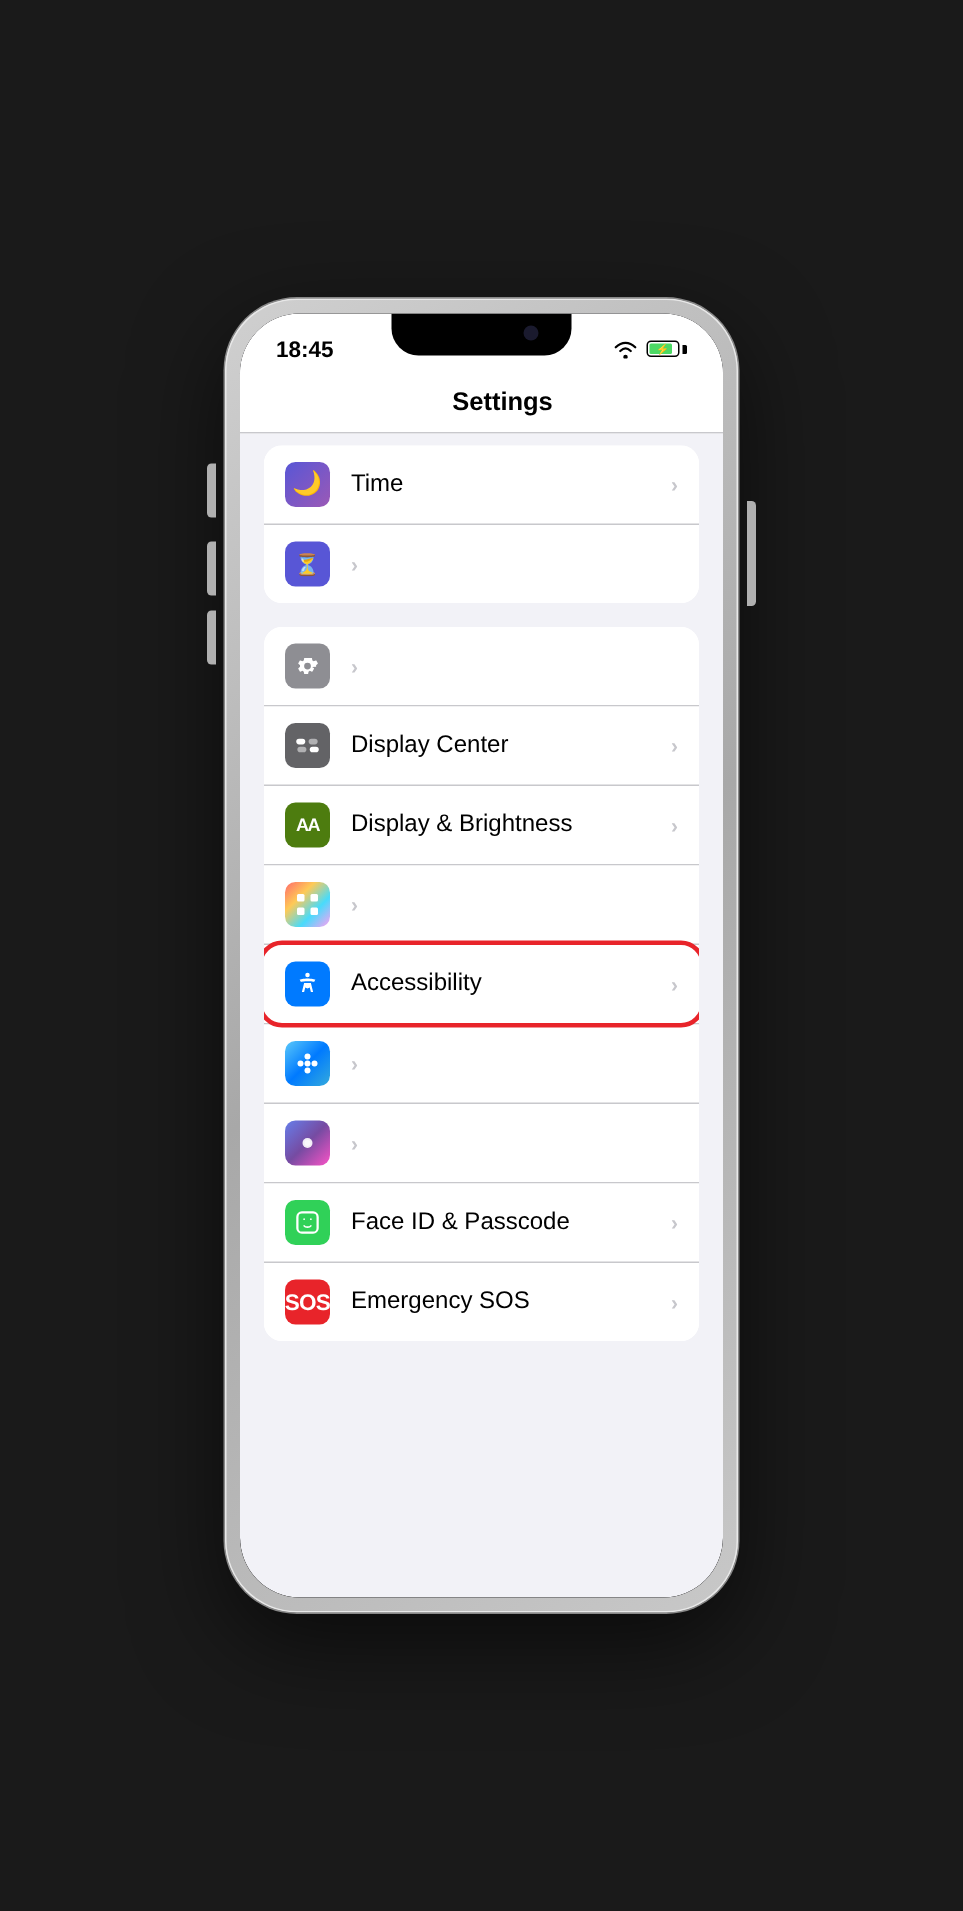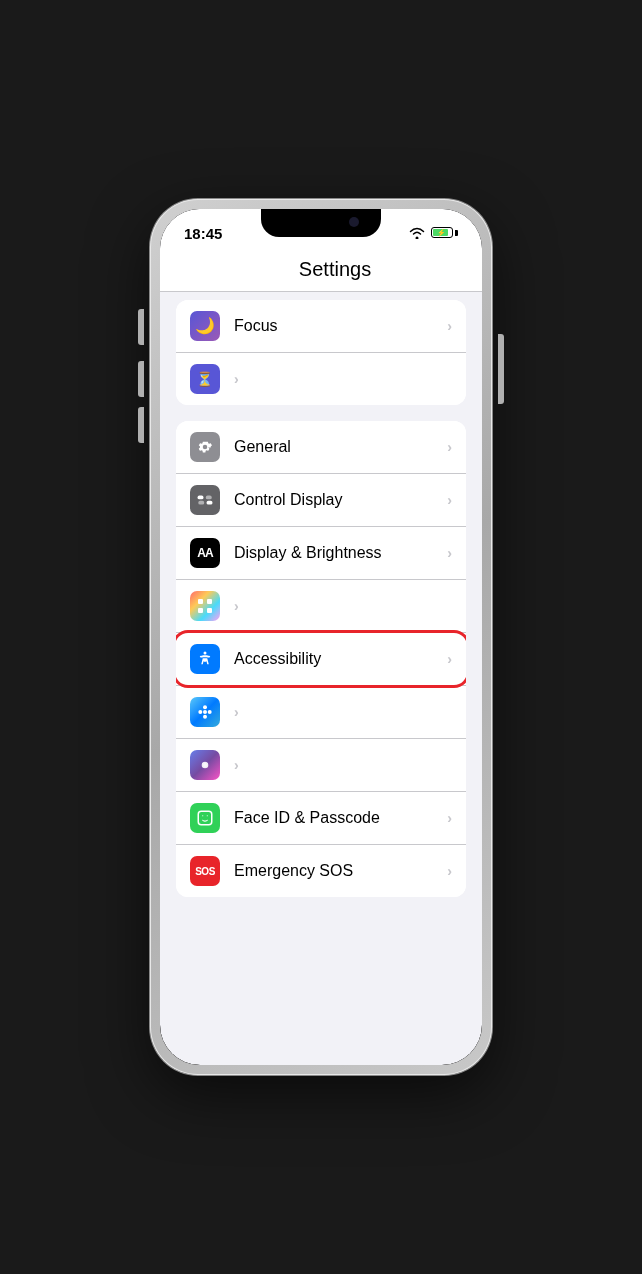--- a/index.html
+++ b/index.html
@@ -155,22 +155,22 @@
     
     .nav-bar {
       background: #fff;
       padding: 8px 16px 10px;
       text-align: center;
       border-bottom: 0.5px solid #c8c8cc;
       flex-shrink: 0;
     }
 
     .nav-title {
-      font-size: 20px;
-      font-weight: 400;
+      font-size: 17px;
+      font-weight: 700;
       color: #000;
       margin-left: 28px;
     }
 
     
     .scroll-content {
       flex: 1;
       overflow-y: auto;
       padding: 0;
     }
@@ -246,21 +246,21 @@
 
     
     .icon-inner {
       color: #fff;
       font-size: 16px;
       line-height: 1;
     }
 
     .sos-text {
       color: #fff;
-      font-size: 10px;
+      font-size: 15px;
       font-weight: 800;
       letter-spacing: -0.5px;
     }
   </style>
 </head>
 <body>
 
 <div class="phone-outer">
   <div class="phone-inner">
     <div class="screen">
@@ -294,21 +294,21 @@
 
       <div class="scroll-content">
 
         <div class="section">
           <div class="section-group">
 
             <div class="settings-row">
               <div class="row-icon" style="background: linear-gradient(135deg, #5856d6, #9b59b6);">
                 <span class="icon-inner">🌙</span>
               </div>
-              <span class="row-label">Focus</span>
+              <span class="row-label">Time</span>
               <span class="row-chevron">›</span>
             </div>
 
             <div class="settings-row">
               <div class="row-icon" style="background: #5856d6;">
                 <span class="icon-inner" style="font-size:14px;">⏳</span>
               </div>
               <span class="row-chevron">›</span>
             </div>
 
@@ -317,39 +317,38 @@
 
         <div class="section">
           <div class="section-group">
 
             <div class="settings-row">
               <div class="row-icon" style="background: #8e8e93;">
                 <svg width="18" height="18" viewBox="0 0 24 24" fill="white">
                   <path d="M12 15a3 3 0 1 1 0-6 3 3 0 0 1 0 6zm7.6-2.3a7 7 0 0 0 .1-.7c0-.2 0-.5-.1-.7l1.5-1.2c.1-.1.2-.3.1-.5l-1.4-2.4c-.1-.2-.3-.2-.5-.1l-1.8.7c-.4-.3-.8-.5-1.2-.7l-.3-1.9c0-.2-.2-.3-.4-.3H9.4c-.2 0-.4.1-.4.3l-.3 1.9c-.4.2-.8.4-1.2.7l-1.8-.7c-.2-.1-.4 0-.5.1L3.8 9.6c-.1.2-.1.4.1.5l1.5 1.2c0 .2-.1.5-.1.7s0 .5.1.7L3.9 14c-.1.1-.2.3-.1.5l1.4 2.4c.1.2.3.2.5.1l1.8-.7c.4.3.8.5 1.2.7l.3 1.9c0 .2.2.3.4.3h2.8c.2 0 .4-.1.4-.3l.3-1.9c.4-.2.8-.4 1.2-.7l1.8.7c.2.1.4 0 .5-.1l1.4-2.4c.1-.2 0-.4-.1-.5l-1.5-1.2z"></path>
                 </svg>
               </div>
-              <span class="row-label">General</span>
               <span class="row-chevron">›</span>
             </div>
 
             <div class="settings-row">
               <div class="row-icon" style="background: #636366;">
                 <svg width="18" height="18" viewBox="0 0 24 24" fill="white">
                   <rect x="2" y="6" width="8" height="5" rx="2.5"></rect>
                   <rect x="14" y="13" width="8" height="5" rx="2.5"></rect>
                   <rect x="13" y="6" width="8" height="5" rx="2.5" fill="rgba(255,255,255,0.5)"></rect>
                   <rect x="3" y="13" width="8" height="5" rx="2.5" fill="rgba(255,255,255,0.5)"></rect>
                 </svg>
               </div>
-              <span class="row-label">Control Display</span>
-              <span class="row-chevron">›</span>
-            </div>
-
-            <div class="settings-row">
-              <div class="row-icon" style="background: #000000;">
+              <span class="row-label">Display Center</span>
+              <span class="row-chevron">›</span>
+            </div>
+
+            <div class="settings-row">
+              <div class="row-icon" style="background: #4d7c0f;">
                 <span class="icon-inner" style="font-size:12px;font-weight:700;letter-spacing:-1px;">AA</span>
               </div>
               <span class="row-label">Display &amp; Brightness</span>
               <span class="row-chevron">›</span>
             </div>
 
             <div class="settings-row">
               <div class="row-icon" style="background: linear-gradient(135deg, #ff6b6b 0%, #feca57 33%, #48dbfb 66%, #ff9ff3 100%);">
                 <svg width="16" height="16" viewBox="0 0 16 16" fill="white">
                   <rect x="1" y="1" width="5" height="5" rx="1"></rect>

